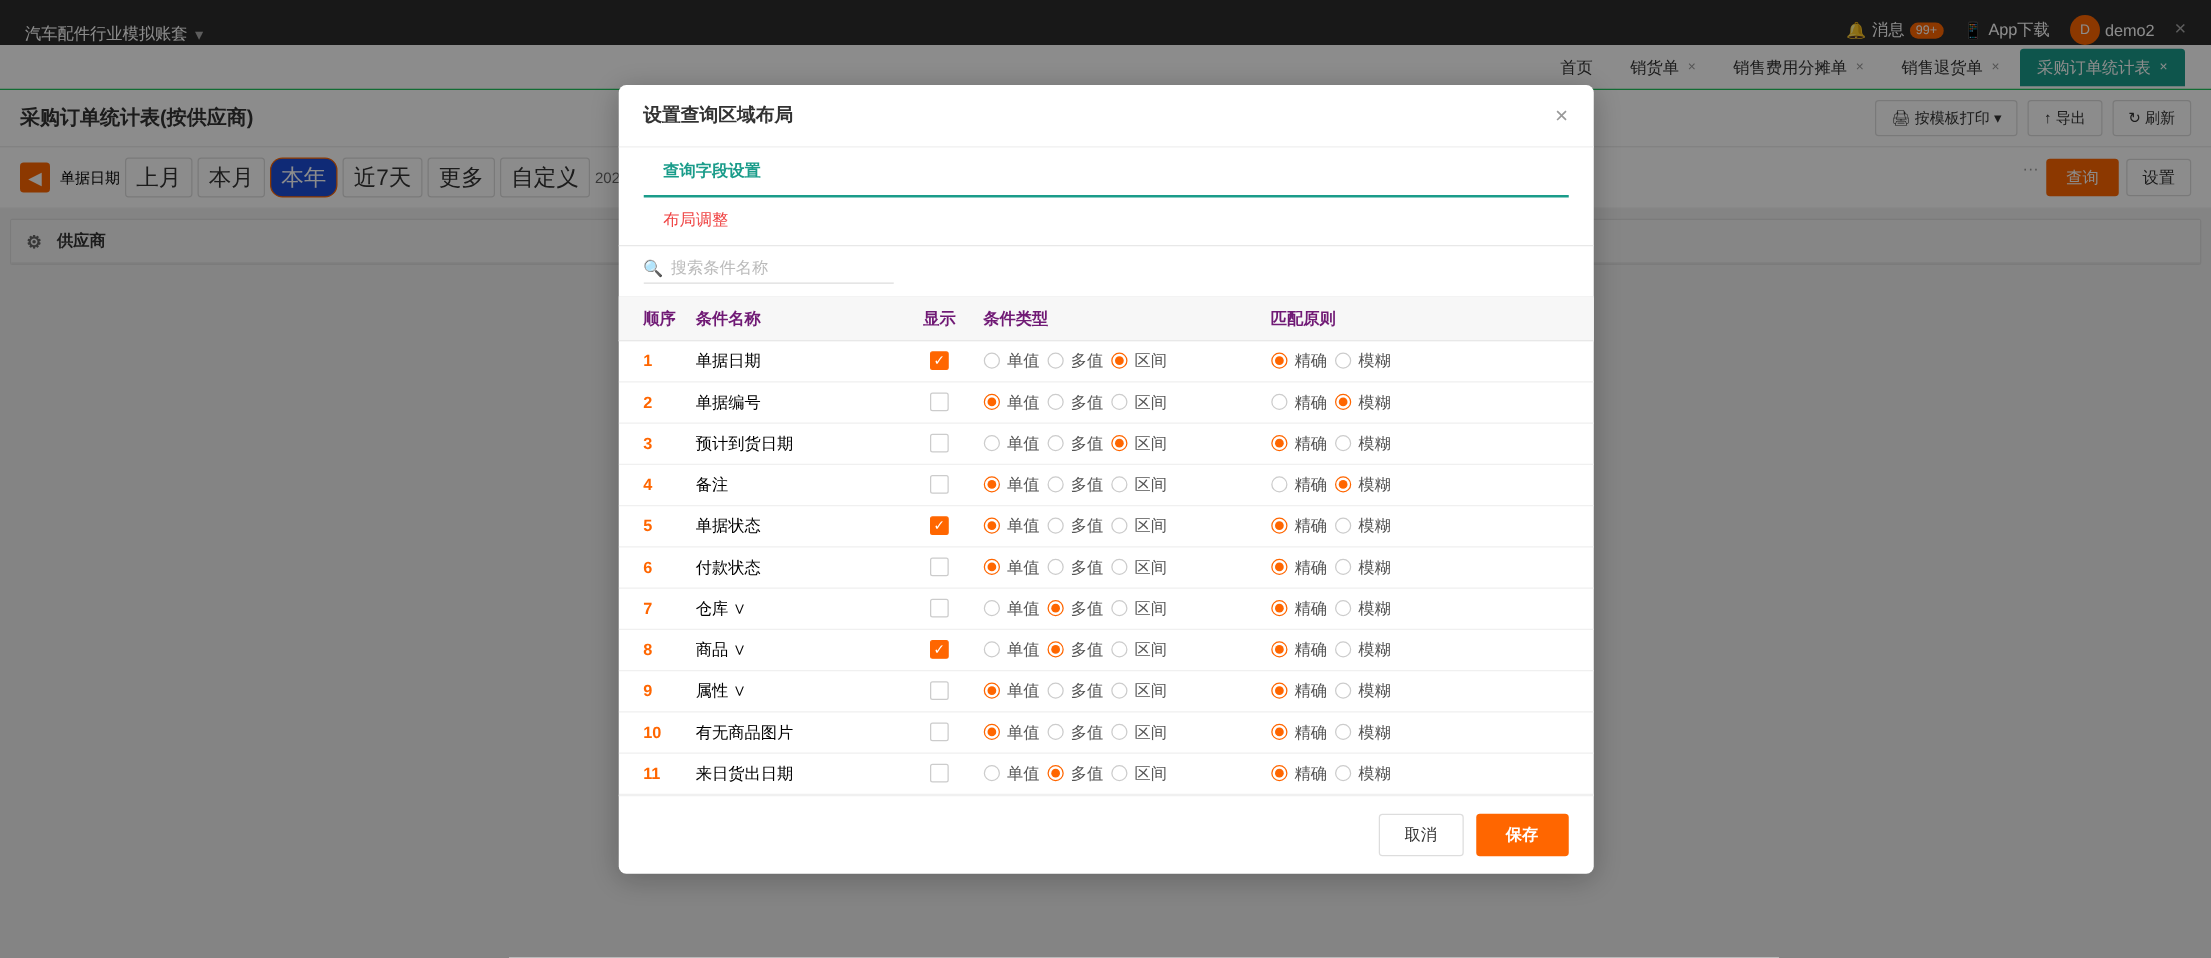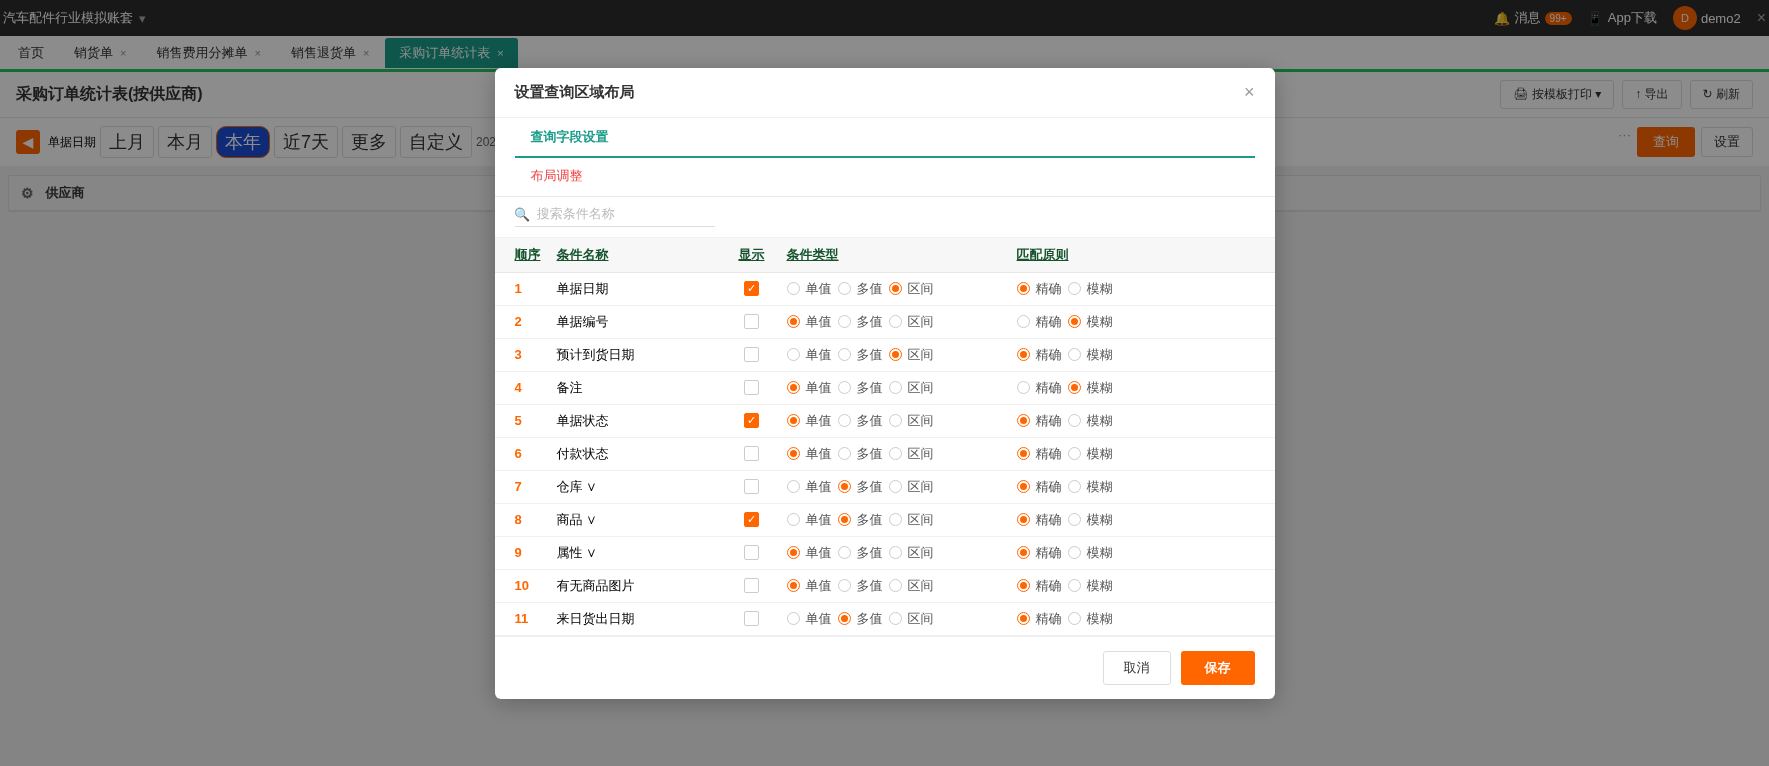--- a/index.html
+++ b/index.html
@@ -3,39 +3,40 @@
   <meta charset="utf-8">
   <style>
     * { box-sizing: border-box; margin: 0; padding: 0; }
     body { font-family: 'Microsoft YaHei', Arial, sans-serif; font-size: 13px; background: #f0f0f0; }
 
     
     .top-bar {
       background: #2d2d2d;
       height: 36px;
       display: flex;
-      align-items: center;
+      align-items: flex-end;
       justify-content: space-between;
-      padding: 0 3px;
+      padding: 0 20px;
       color: #fff;
     }
     .top-bar-left { font-size: 13px; display: flex; align-items: center; gap: 6px; }
     .top-bar-right { display: flex; align-items: center; gap: 16px; font-size: 13px; }
     .top-bar-right .badge { background: #f60; color: #fff; border-radius: 8px; padding: 1px 5px; font-size: 10px; }
     .close-x { color: #aaa; font-size: 16px; cursor: pointer; }
 
     
     .tab-bar {
       background: #fff;
       height: 36px;
       display: flex;
       align-items: center;
-      padding: 0 4px;
-      border-bottom: 3px solid #22c55e;
+      padding: 0 21px;
+      border-bottom: 1px solid #22c55e;
       gap: 2px;
+      justify-content: flex-end;
     }
     .tab-item {
       padding: 6px 14px;
       font-size: 13px;
       cursor: pointer;
       border-radius: 3px 3px 0 0;
       color: #333;
       display: flex;
       align-items: center;
       gap: 4px;
@@ -176,25 +177,24 @@
 
     
     .modal-table { flex: 1; overflow-y: auto; }
     .mt-head {
       display: flex;
       background: #f7f7f7;
       border-bottom: 1px solid #e8e8e8;
       padding: 8px 20px;
       font-size: 13px;
       font-weight: bold;
-      color: #14532d;
+      color: #701a75;
       position: sticky;
       top: 16px;
       z-index: 2;
-      text-decoration: underline;
     }
     .mt-row {
       display: flex;
       border-bottom: 1px solid #f0f0f0;
       padding: 7px 20px;
       align-items: center;
       font-size: 13px;
     }
     .col-order { width: 42px; color: #f60; font-weight: bold; }
     .col-order-head { width: 42px; }

